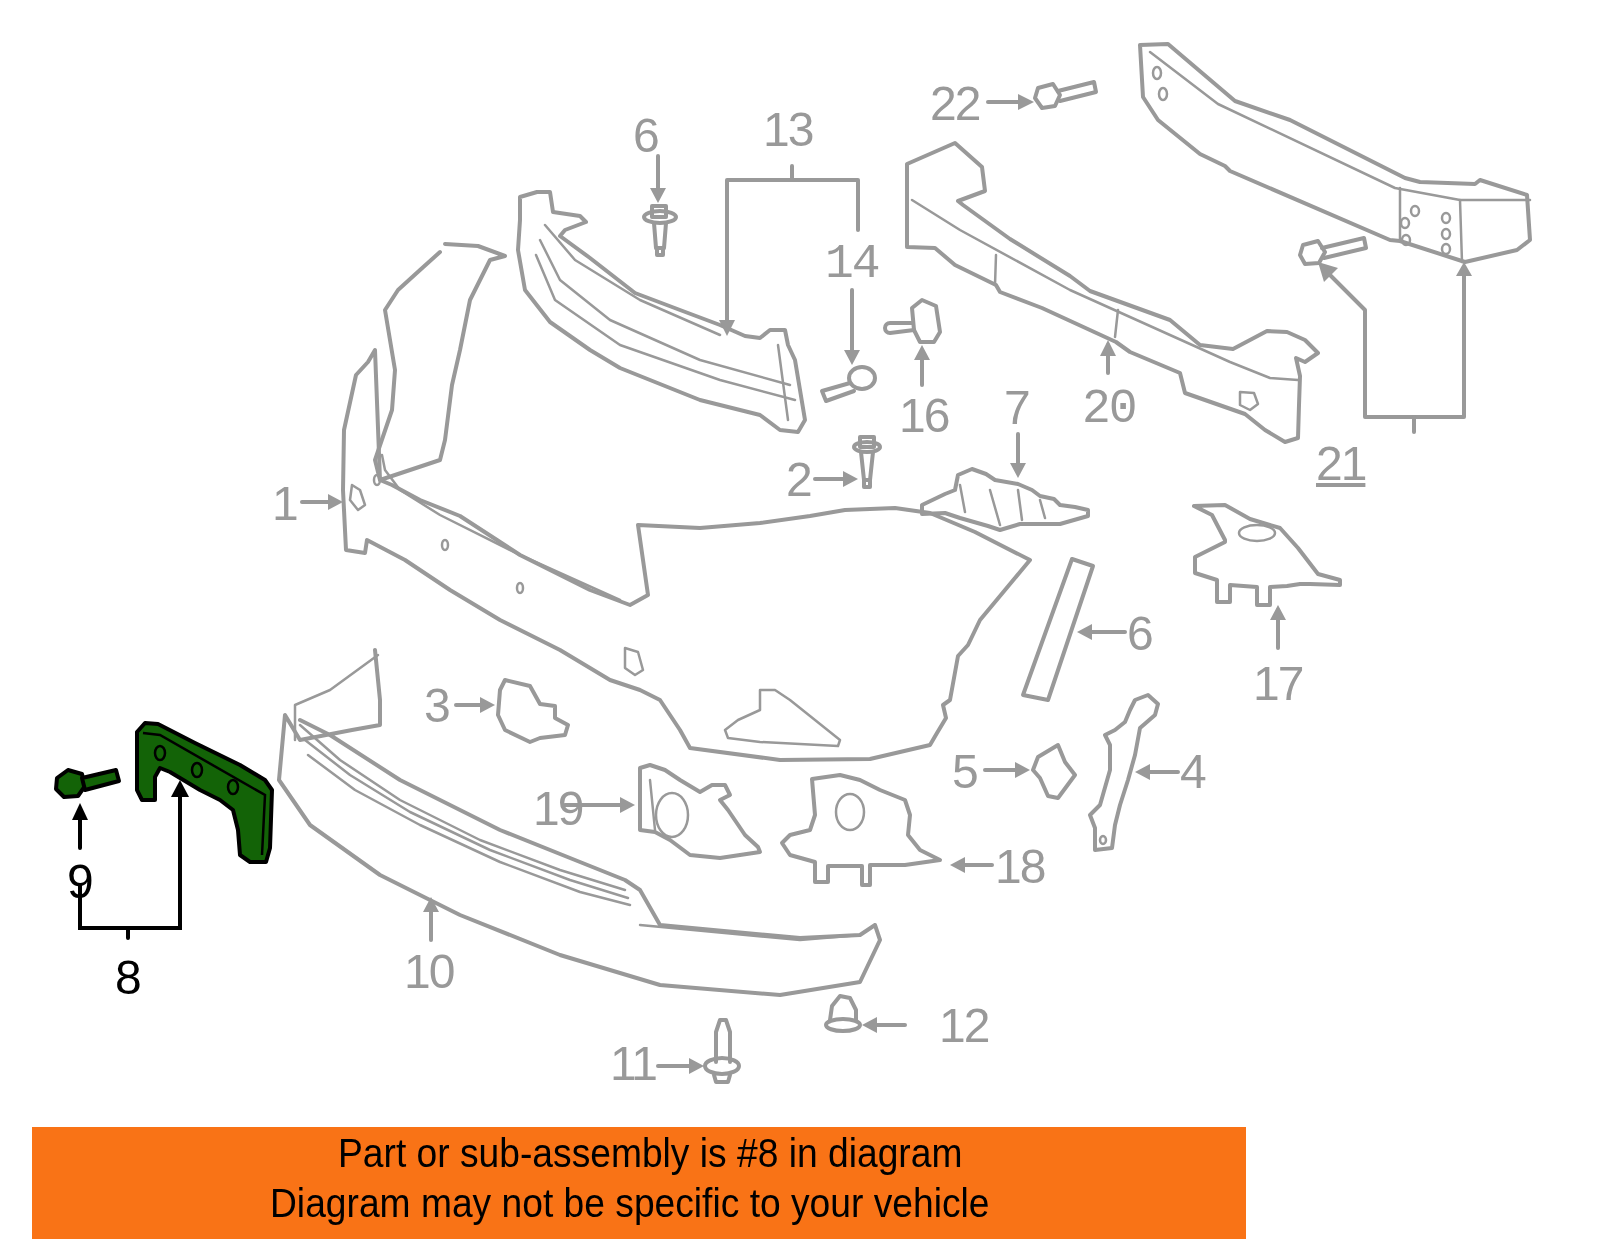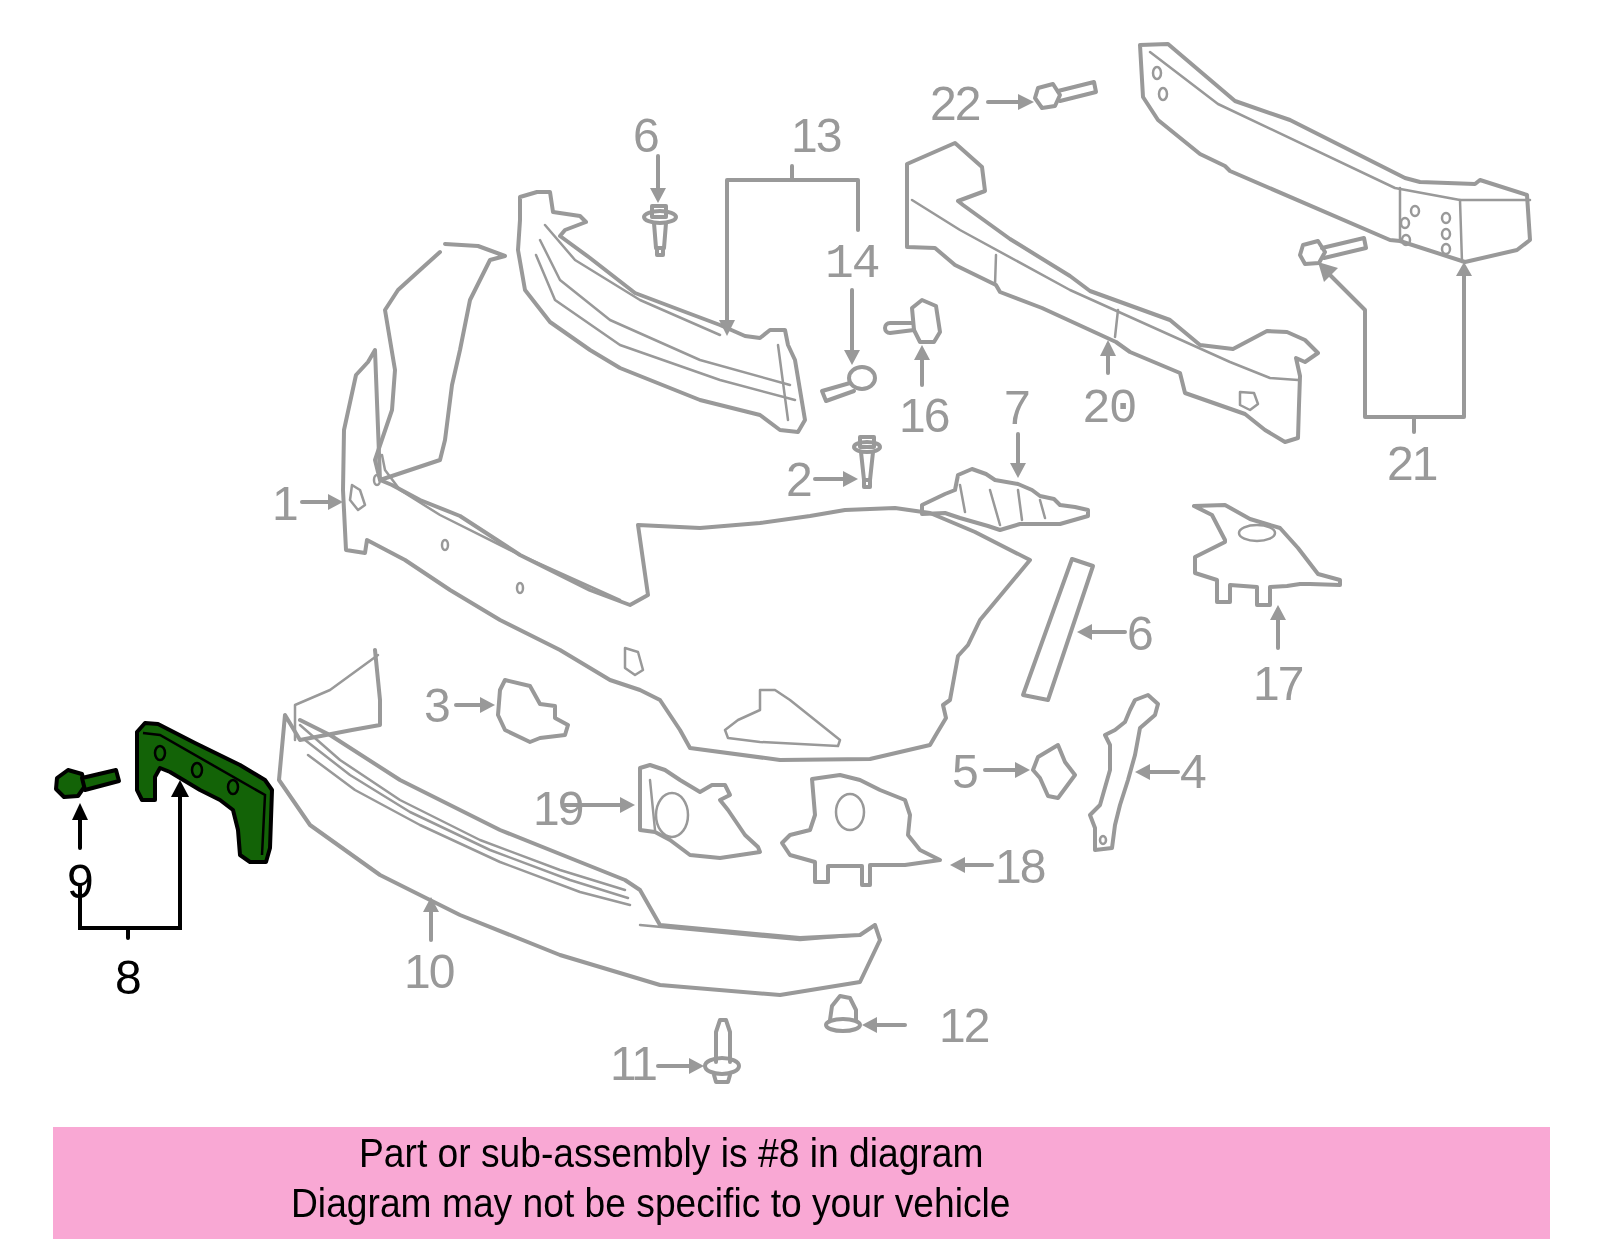--- a/index.html
+++ b/index.html
@@ -1,20 +1,20 @@
 <!DOCTYPE html>
 <html><head>
 <meta charset="utf-8">
 <style>
   html, body { margin:0; padding:0; background:#ffffff; }
   body { width:1600px; height:1249px; position:relative; overflow:hidden; font-family:"Liberation Sans", sans-serif; }
   #diagram { position:absolute; left:0; top:0; width:1600px; height:1249px; }
   .lbl { position:absolute; font-family:"Liberation Sans", sans-serif; font-size:48px; line-height:48px; color:#999999; letter-spacing:-2px; }
   .lbl.sel { color:#000000; }
-  .banner { position:absolute; left:53px; top:1127px; width:1497px; height:112px; background:#f9a8d4; }
+  .banner { position:absolute; left:32px; top:1127px; width:1214px; height:112px; background:#f97316; }
   .banner-line { position:absolute; left:0; width:1490px; text-align:left; color:#000; font-family:"Liberation Sans", sans-serif; font-size:40px; line-height:44px; transform:scaleX(0.93); transform-origin:left top; }
   .p { fill:none; stroke:#999; stroke-width:4; stroke-linejoin:round; stroke-linecap:round; }
   .pt { fill:none; stroke:#999; stroke-width:2.5; stroke-linejoin:round; stroke-linecap:round; }
   .ar { fill:#999; stroke:none; }
   .g { fill:#136307; stroke:#000; stroke-width:4; stroke-linejoin:round; }
   .gk { fill:none; stroke:#000; stroke-width:4; stroke-linecap:round; }
   .ak { fill:#000; }
 </style>
 </head>
 <body>
@@ -221,27 +221,27 @@
 <div class="lbl" style="left:424px;top:682px;">3</div>
 <div class="lbl" style="left:1180px;top:748px;">4</div>
 <div class="lbl" style="left:952px;top:748px;">5</div>
 <div class="lbl" style="left:1127px;top:610px;">6</div>
 <div class="lbl" style="left:1004px;top:384px;">7</div>
 <div class="lbl sel" style="left:115px;top:954px;">8</div>
 <div class="lbl sel" style="left:67px;top:858px;">9</div>
 <div class="lbl" style="left:404px;top:948px;">10</div>
 <div class="lbl" style="left:610px;top:1040px;">11</div>
 <div class="lbl" style="left:910px;top:1002px;margin-left:29px;">12</div>
-<div class="lbl" style="left:763px;top:112px;margin-left:28px;">13</div>
+<div class="lbl" style="left:763px;top:106px;">13</div>
 <div class="lbl" style="left:825px;top:240px;font-family:Liberation Mono, monospace;">14</div>
 <div class="lbl" style="left:633px;top:112px;">6</div>
 <div class="lbl" style="left:899px;top:392px;">16</div>
 <div class="lbl" style="left:1253px;top:660px;">17</div>
 <div class="lbl" style="left:995px;top:843px;text-align:center;">18</div>
 <div class="lbl" style="left:533px;top:785px;">19</div>
 <div class="lbl" style="left:1082px;top:385px;font-family:Liberation Mono, monospace;">20</div>
-<div class="lbl" style="left:1387px;top:440px;">21</div>
+<div class="lbl" style="left:1316px;top:440px;text-decoration:underline;">21</div>
 <div class="lbl" style="left:930px;top:80px;">22</div>
 
 <div class="banner">
   <div class="banner-line" style="top:4px;left:306px;">Part or sub-assembly is #8 in diagram</div>
   <div class="banner-line" style="top:54px;left:238px;">Diagram may not be specific to your vehicle</div>
 </div>
 
 </body></html>

